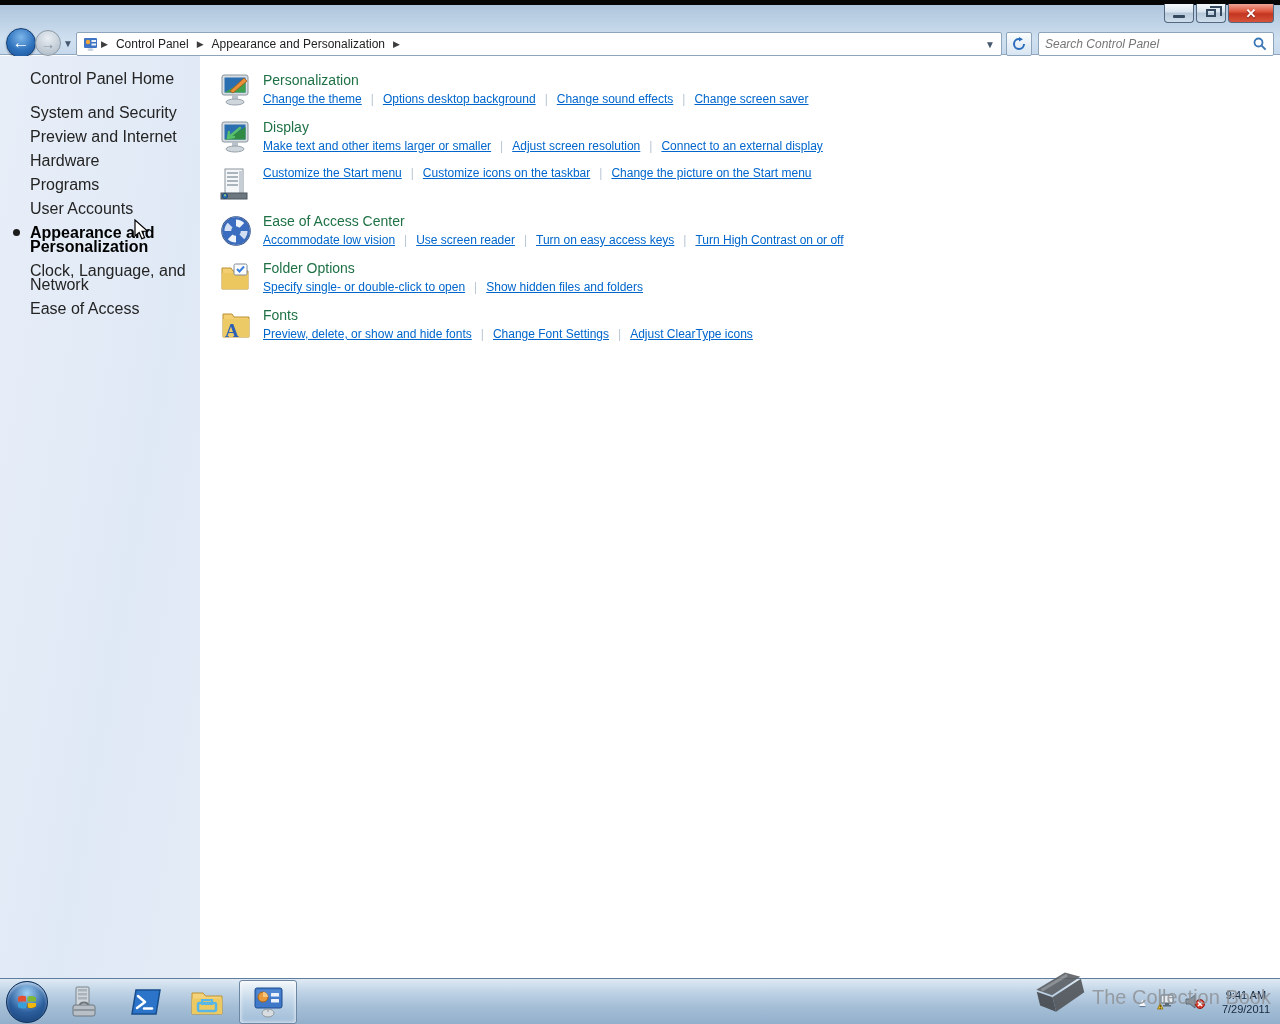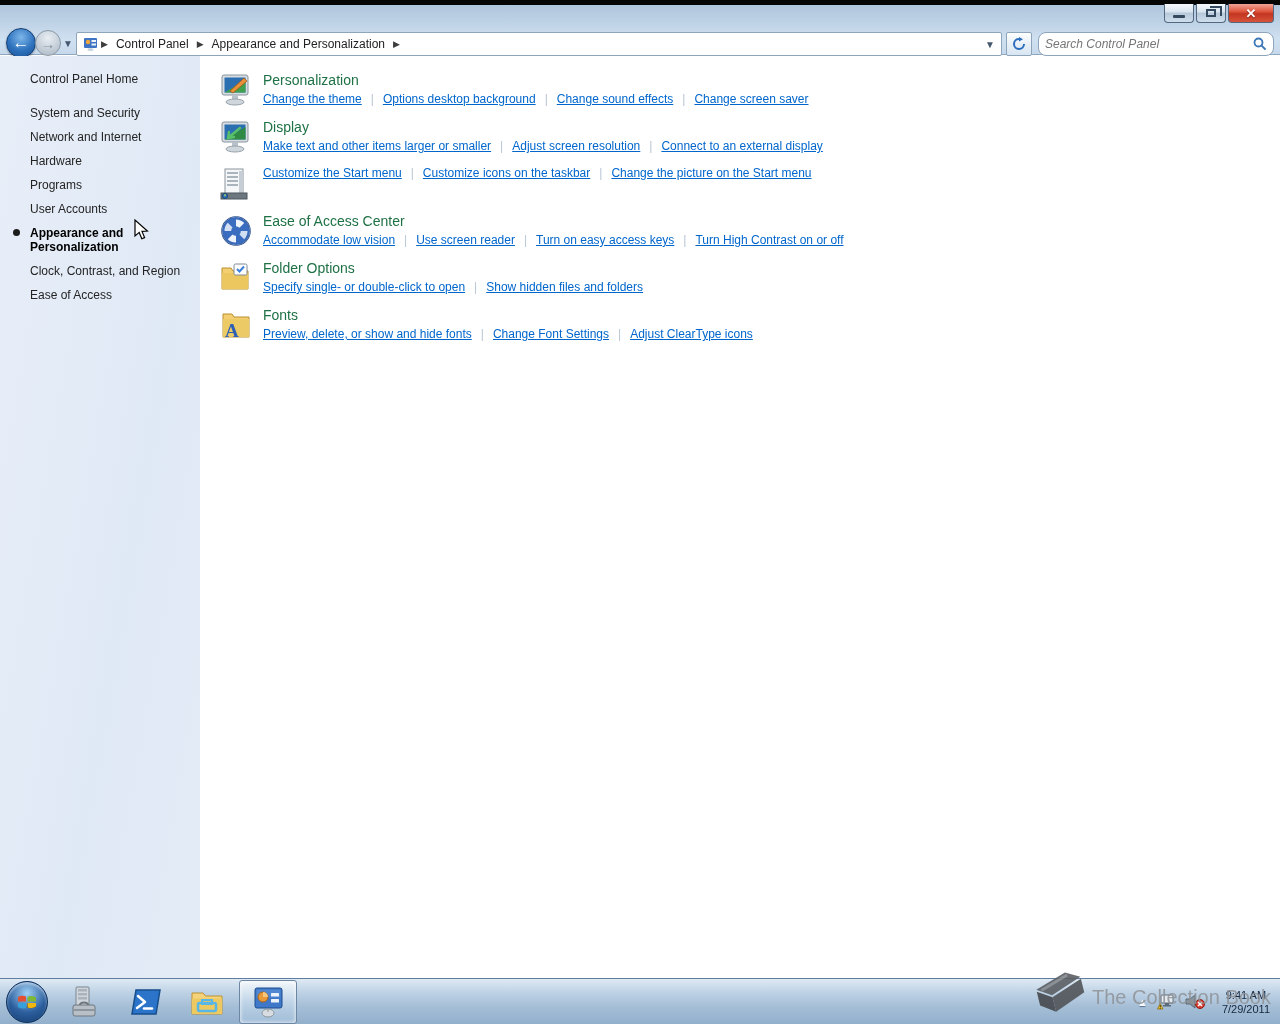--- a/index.html
+++ b/index.html
@@ -43,30 +43,30 @@
   #addressbar .crumb { padding:0 6px; white-space:nowrap; }
   #addressbar .crumb-sep { color:#3c3c3c; font-size:9px; padding:0 2px; }
   #addr-dropdown { margin-left:auto; color:#44596e; font-size:10px; padding-left:8px; }
 
   #btn-refresh { position:absolute; top:27px; left:1006px; width:26px; height:24px;
     border:1px solid #8ea4ba; border-radius:2px;
     background:linear-gradient(#fdfefe, #e8f0f7 50%, #d8e6f2);
     display:flex; align-items:center; justify-content:center; }
 
   #searchbox { position:absolute; top:27px; left:1038px; width:236px; height:24px;
-    background:#fff; border:1px solid #8ea4ba; border-radius:8px;
+    background:#fff; border:1px solid #8ea4ba; border-radius:2px;
     display:flex; align-items:center; padding:0 6px; }
   #searchbox input { flex:1; border:none; outline:none; font-style:italic; color:#777;
     font-size:12px; font-family:"Liberation Sans", sans-serif; background:transparent; }
 
   
   #content { position:absolute; top:56px; left:0; width:1280px; height:922px; background:#fff; }
   #sidebar { position:absolute; top:0; left:0; width:200px; height:922px;
     background:linear-gradient(100deg, #e8eef8, #dfe9f5 60%, #e3ebf6); padding:16px 0 0 30px;
-    font-size:12px; color:#242424; }
+    font-size:16px; color:#242424; }
   .side-item { margin-bottom:10px; line-height:14px; cursor:pointer; }
   .side-home { margin-bottom:20px; }
   .side-item.selected { font-weight:bold; color:#000; position:relative; width:130px; }
   .side-item.selected .bullet { position:absolute; left:-17px; top:3px; width:7px; height:7px;
     border-radius:50%; background:#1c1c1c; }
 
   #main { position:absolute; top:0; left:200px; width:1080px; height:922px; background:#fff;
     padding:16px 0 3px 18px; }
   .section { display:flex; margin-bottom:11px; min-height:35px; }
   .section-icon { width:36px; height:36px; margin-right:9px; flex:0 0 36px; }
@@ -157,29 +157,29 @@
         <circle cx="5.5" cy="5.5" r="4" fill="none" stroke="#3a77b5" stroke-width="1.8"></circle>
         <line x1="8.6" y1="8.6" x2="12.6" y2="12.6" stroke="#3a77b5" stroke-width="2"></line>
       </svg>
     </div>
   </div>
 
   <div id="content">
     <div id="sidebar">
       <div class="side-item side-home">Control Panel Home</div>
       <div class="side-item">System and Security</div>
-      <div class="side-item">Network and Internet</div>
+      <div class="side-item">Preview and Internet</div>
       <div class="side-item">Hardware</div>
       <div class="side-item">Programs</div>
       <div class="side-item">User Accounts</div>
       <div class="side-item selected">
         <span class="bullet"></span>
         <span>Appearance and Personalization</span>
       </div>
-      <div class="side-item">Clock, Contrast, and Region</div>
+      <div class="side-item">Clock, Language, and Network</div>
       <div class="side-item">Ease of Access</div>
     </div>
 
     <div id="main">
 
       <div class="section">
         <svg class="section-icon" viewBox="0 0 36 36">
           <rect x="4" y="3" width="26" height="20" rx="2" fill="#d6dde3" stroke="#8a949c"></rect>
           <rect x="6.5" y="5.5" width="21" height="15" fill="#2b6fb0"></rect>
           <path d="M6.5 20.5 L27.5 8 L27.5 20.5 Z" fill="#3fa04e"></path>

